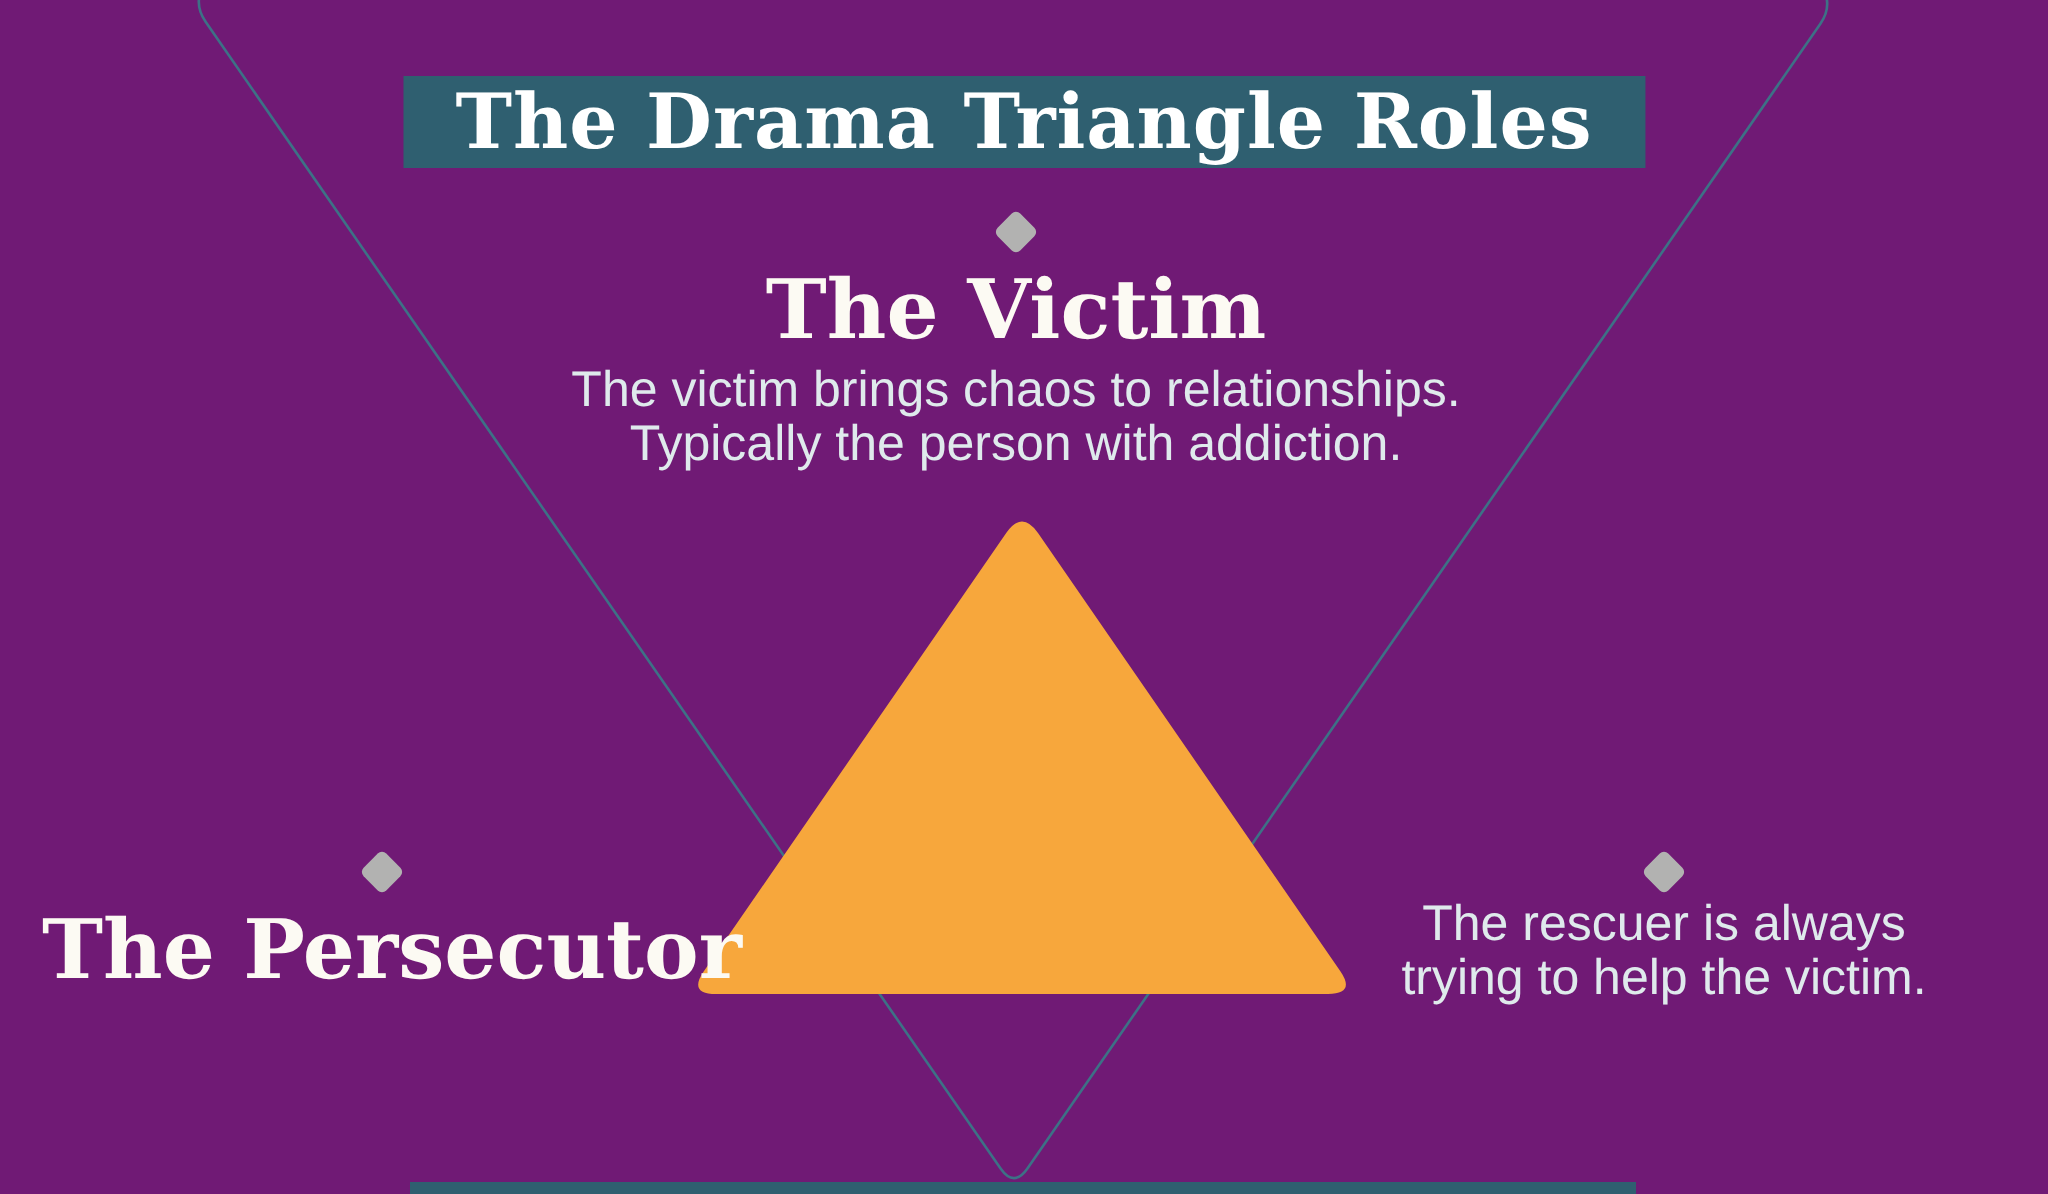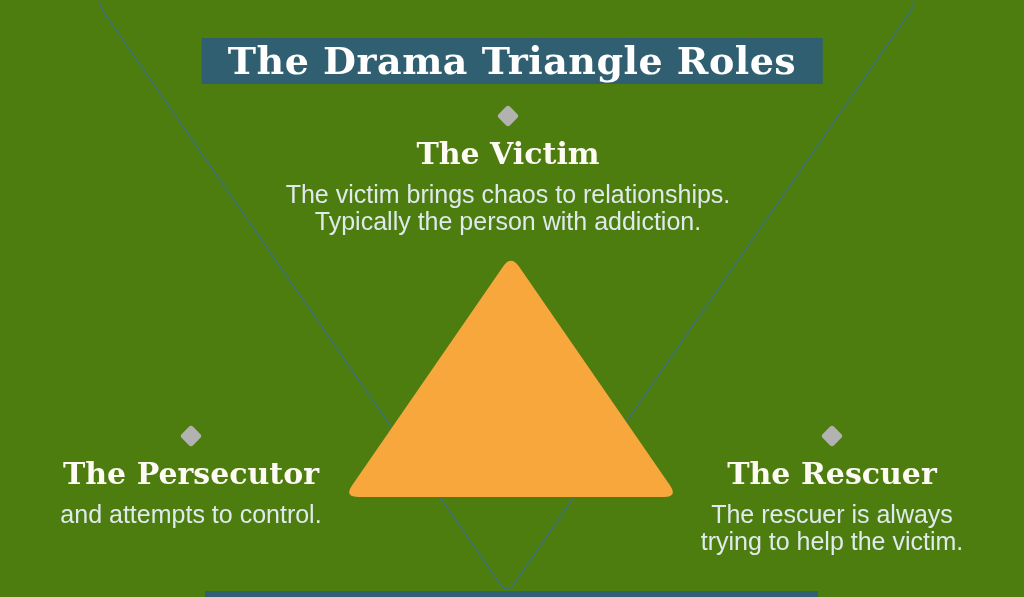--- a/index.html
+++ b/index.html
@@ -4,21 +4,21 @@
 <style>
   html, body {
     margin: 0;
     padding: 0;
     background: #5d93a3;
   }
   .stage {
     position: relative;
     width: 1024px;
     height: 597px;
-    background: #4d7c0f;
+    background: #701a75;
     overflow: hidden;
     font-family: "Liberation Sans", "DejaVu Sans", sans-serif;
   }
   .bg-outline {
     position: absolute;
     left: 0; top: 0;
     width: 1024px;
     height: 597px;
     pointer-events: none;
   }
@@ -53,21 +53,21 @@
     width: 16px;
     height: 16px;
     background: #B2B2B1;
     border-radius: 3px;
     transform: rotate(45deg);
   }
   .role h2 {
     margin: 9px 0 10px 0;
     font-family: "DejaVu Serif", "Liberation Serif", serif;
     font-weight: 700;
-    font-size: 30px;
+    font-size: 41px;
     line-height: 34px;
     color: #FCFAF3;
     white-space: nowrap;
   }
   .role .desc {
     font-size: 25px;
     line-height: 27px;
     color: #DFEAEC;
     white-space: nowrap;
   }
@@ -113,27 +113,25 @@
     <div class="desc">
       <div>The victim brings chaos to relationships.</div>
       <div>Typically the person with addiction.</div>
     </div>
   </section>
 
   <section class="role role-persecutor">
     <span class="marker"></span>
     <h2>The Persecutor</h2>
     <div class="desc">
-      <div>and attempts to control.</div>
     </div>
   </section>
 
   <section class="role role-rescuer">
     <span class="marker"></span>
-    <h2>The Rescuer</h2>
     <div class="desc">
       <div>The rescuer is always</div>
       <div>trying to help the victim.</div>
     </div>
   </section>
 
   <div class="bottom-bar"></div>
 
 </div>
 

